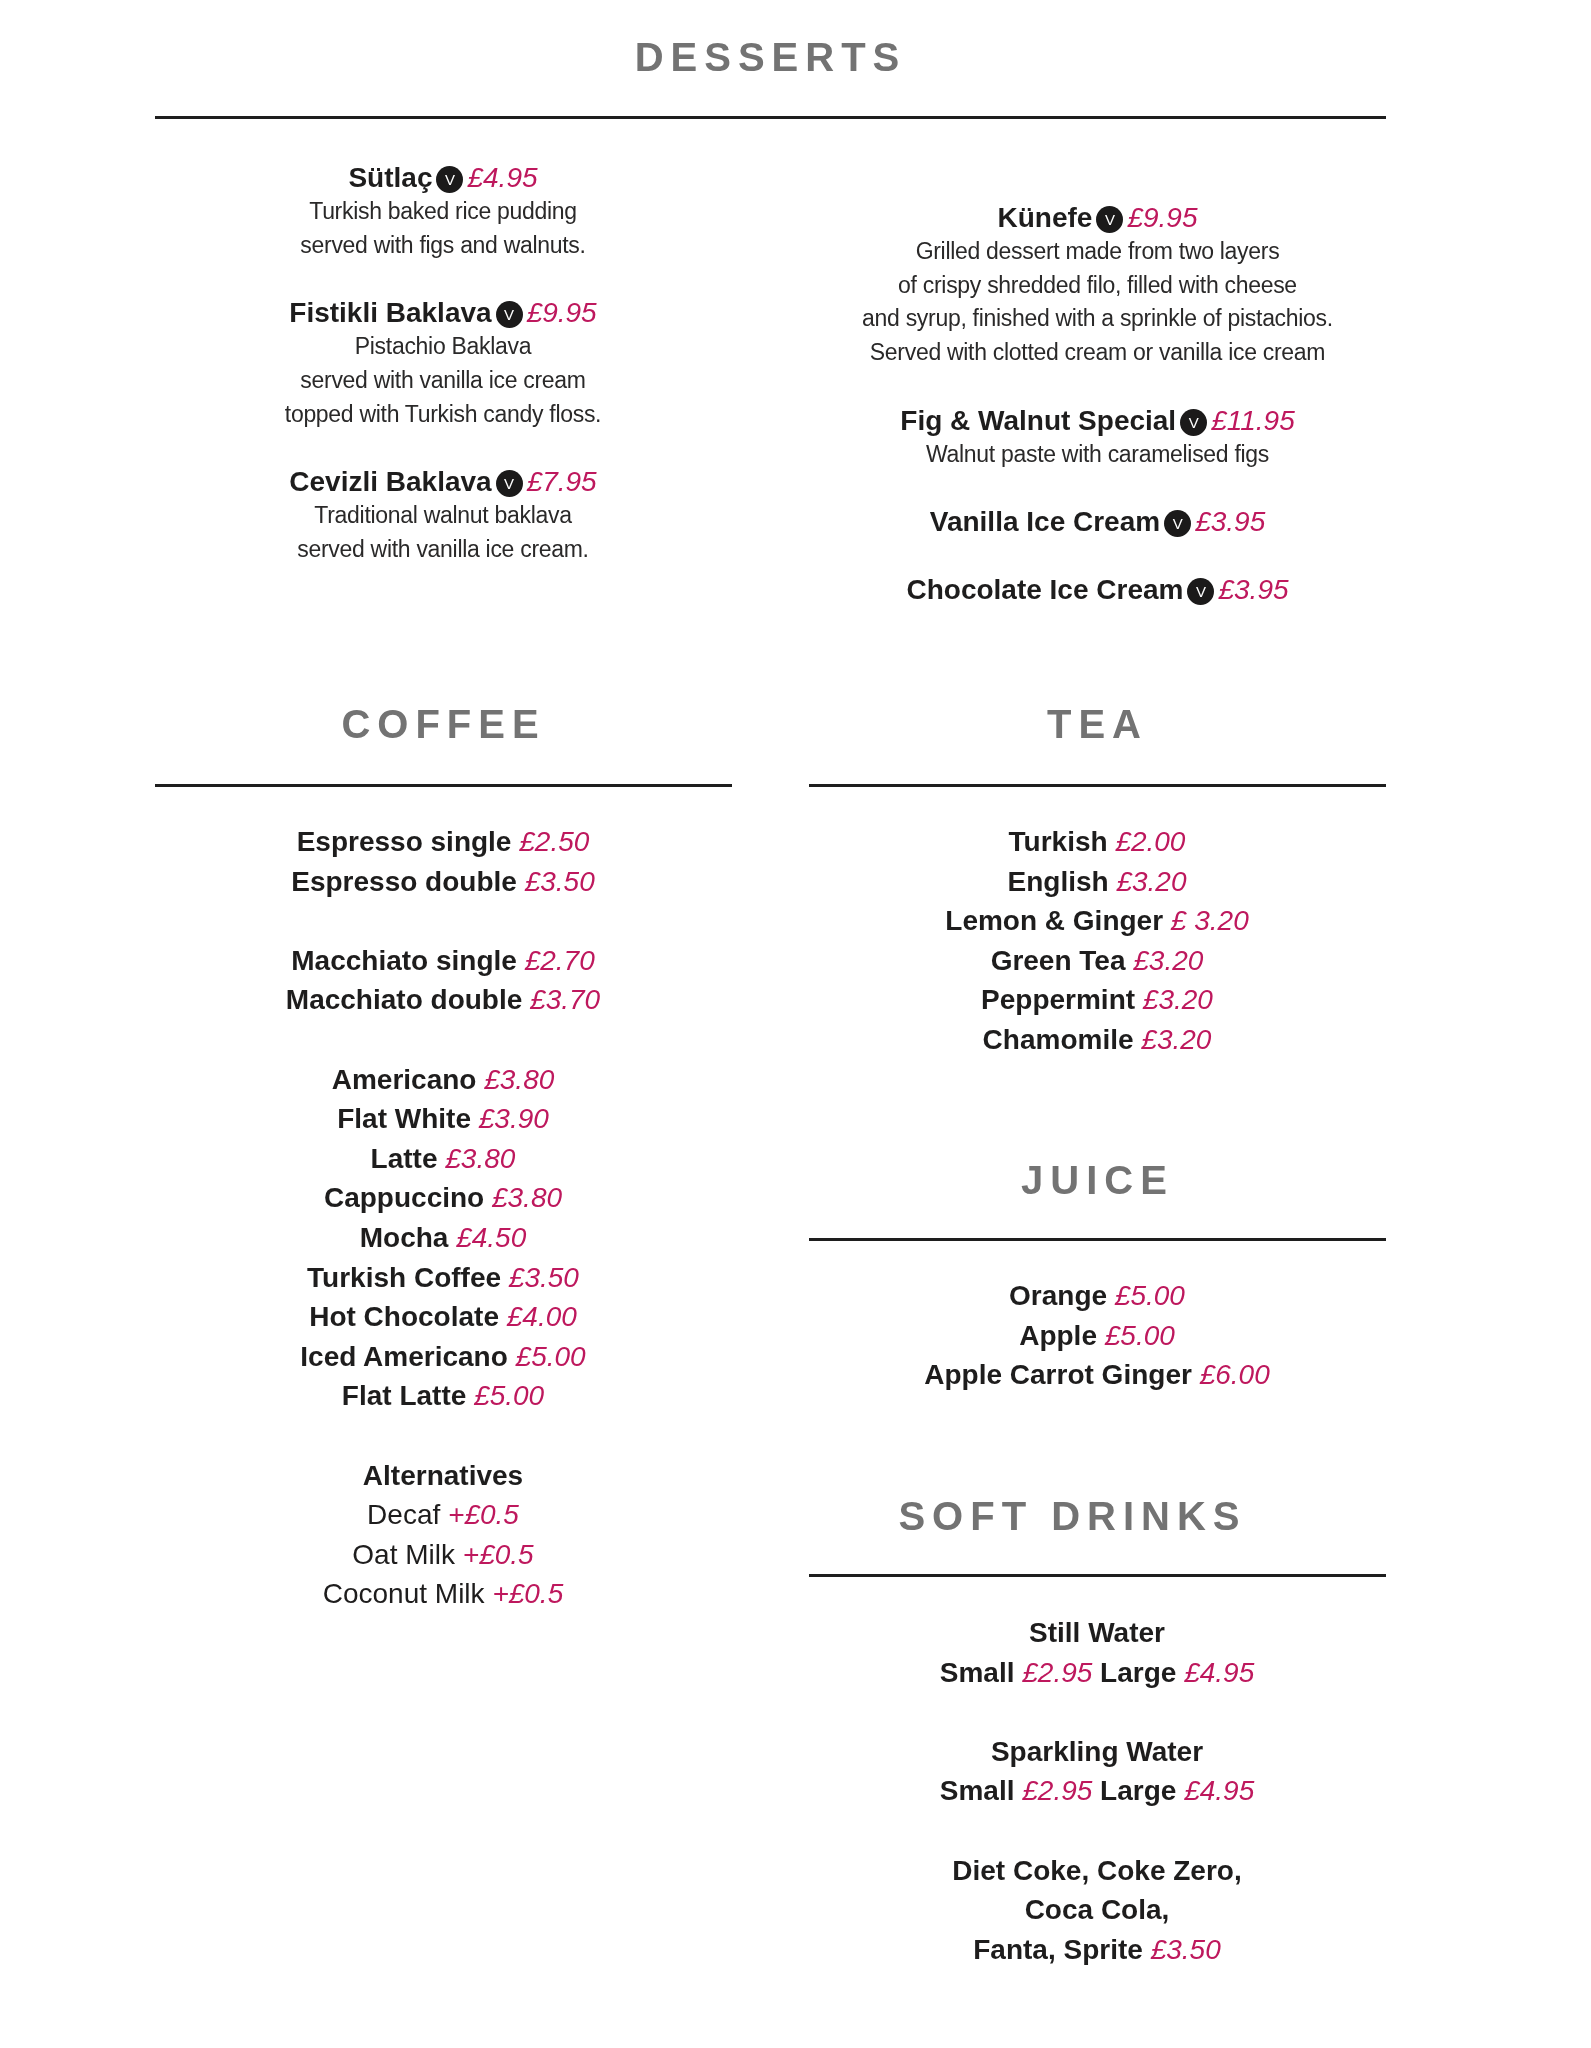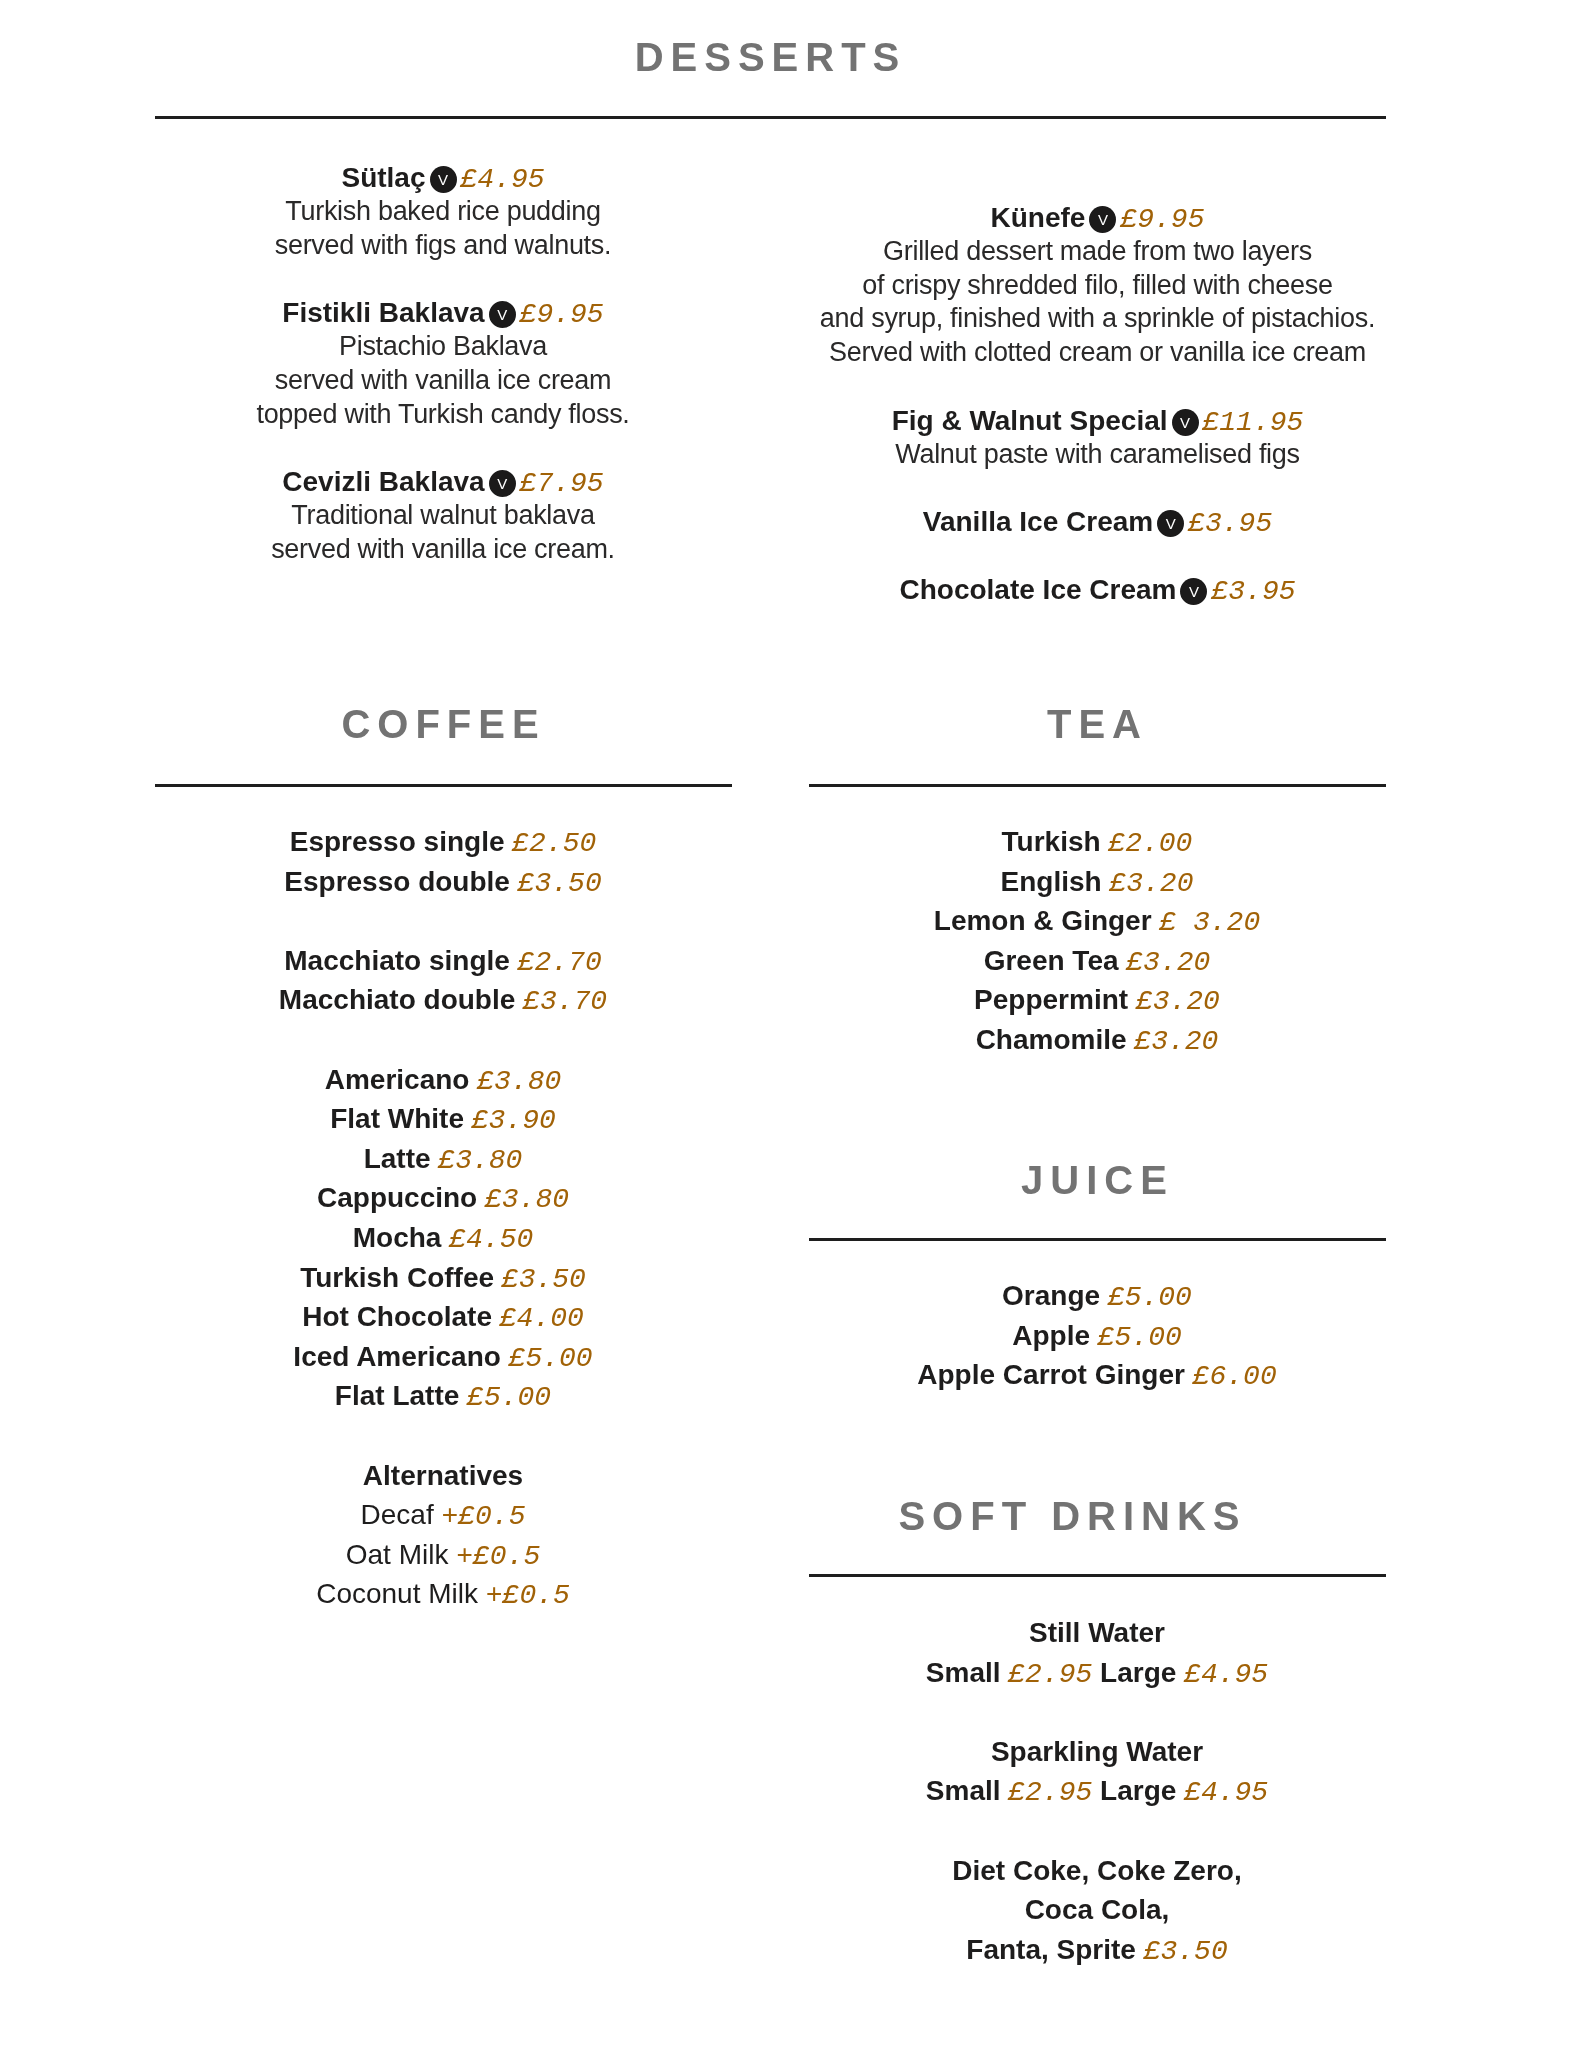--- a/index.html
+++ b/index.html
@@ -4,23 +4,23 @@
 <style>
   html, body { margin: 0; padding: 0; background: #ffffff; }
   body { width: 1591px; height: 2048px; position: relative; overflow: hidden;
          font-family: "Liberation Sans", "DejaVu Sans", sans-serif; color: #1e1d1d; }
   .heading { position: absolute; text-align: center; font-weight: bold; font-size: 40px;
              letter-spacing: 7px; line-height: 48px; color: #737373; }
   .rule { position: absolute; height: 3px; background: #1e1e1e; }
   .col { position: absolute; text-align: center; }
   .dessert { margin: 0; }
   .d-title { font-size: 28px; line-height: 34px; height: 34px; font-weight: bold; white-space: nowrap; }
-  .d-desc { font-size: 27px; line-height: 33.7px; font-weight: 300; color: #2a2929; white-space: nowrap; letter-spacing: -0.3px; }
+  .d-desc { font-size: 23px; line-height: 33.7px; font-weight: 300; color: #2a2929; white-space: nowrap; letter-spacing: -0.3px; }
   .gap { height: 33.7px; }
-  .price { font-style: italic; font-weight: normal; color: #a16207; font-family: Liberation Mono, monospace; }
+  .price { font-style: italic; font-weight: normal; color: #be185d; }
   .badge { display: inline-block; width: 27px; height: 27px; border-radius: 50%; background: #1b1a1a;
            color: #fff; font-size: 15px; line-height: 27px; text-align: center; font-weight: normal;
            vertical-align: 2px; margin: 0 4px 0 4px; font-style: normal; }
   .line { font-size: 28px; line-height: 39.6px; height: 39.6px; white-space: nowrap; }
   .line .nm { font-weight: bold; }
   .line .nm.reg { font-weight: normal; text-align: center; }
   .spacer { height: 39.6px; }
 </style>
 </head>
 <body>

